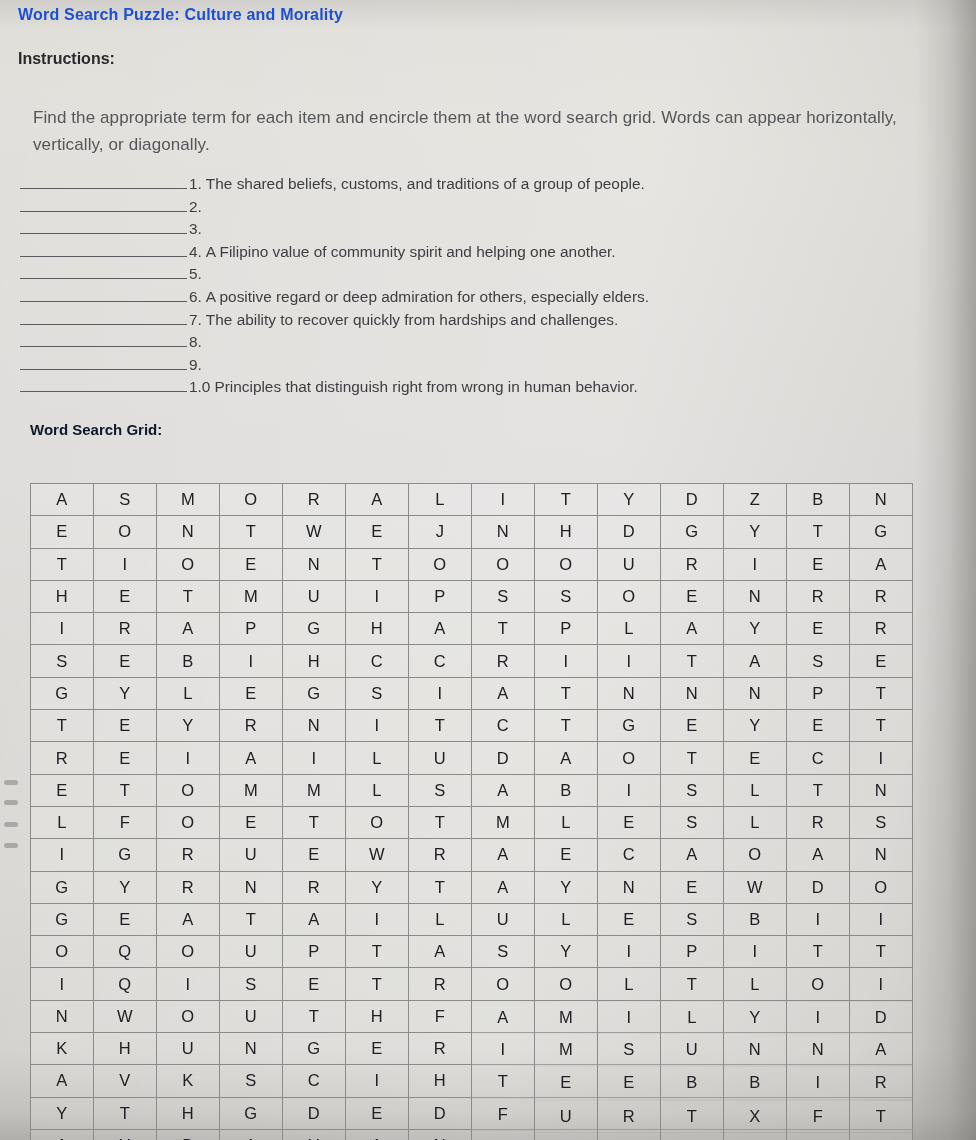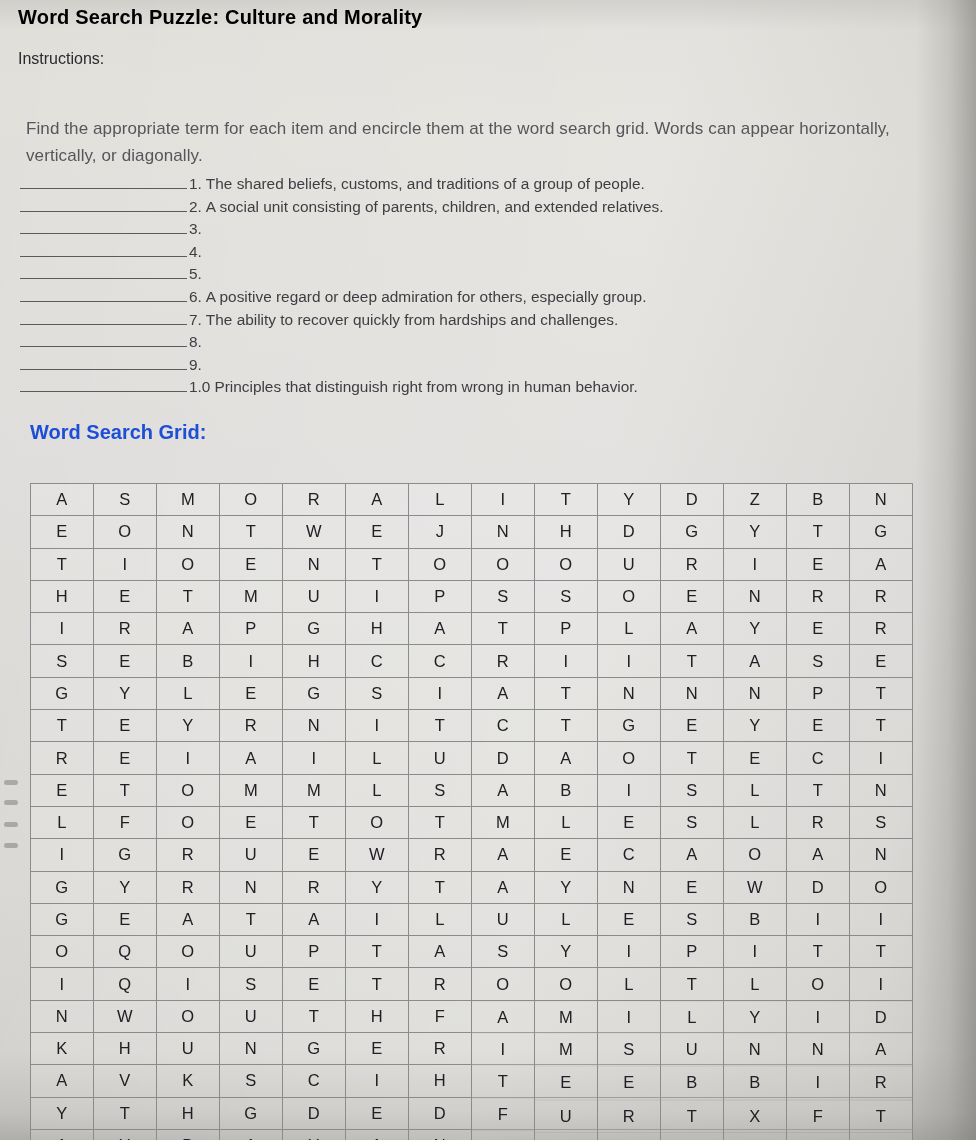--- a/index.html
+++ b/index.html
@@ -52,43 +52,42 @@
   .content {
     position: relative;
     z-index: 3;
   }
 
   
   #doc-title {
     position: absolute;
     left: 18px;
     top: 6px;
-    font-size: 20px;
+    font-size: 16px;
     font-weight: bold;
     letter-spacing: 0.2px;
-    color: #000000;
+    color: #1d4ed8;
   }
   #instructions-heading {
     position: absolute;
     left: 18px;
     top: 50px;
     font-size: 16px;
-    font-weight: normal;
+    font-weight: bold;
     color: #2a2a2e;
   }
   #instructions-body {
     position: absolute;
-    left: 26px;
+    left: 33px;
     top: 104px;
     width: 885px;
     font-size: 17px;
     line-height: 27px;
     color: #55565a;
     letter-spacing: 0.1px;
-    margin-top: 11px;
   }
 
   
   #items {
     position: absolute;
     left: 20px;
     top: 174px;
     width: 940px;
   }
   .item-row {
@@ -113,23 +112,23 @@
   .item-text {
     flex: 0 0 auto;
     padding-left: 4px;
     text-align: center;
   }
 
   #grid-heading {
     position: absolute;
     left: 30px;
     top: 421px;
-    font-size: 20px;
+    font-size: 15px;
     font-weight: bold;
-    color: #1d4ed8;
+    color: #0f172a;
   }
 
   
   #grid-wrap {
     position: absolute;
     left: 30px;
     top: 483px;
   }
   table#word-grid {
     border-collapse: collapse;
@@ -185,38 +184,38 @@
 
   <div id="items">
       <div class="item-row">
         <span class="blank-line"></span>
         <span class="item-num">1.</span>
         <span class="item-text">The shared beliefs, customs, and traditions of a group of people.</span>
       </div>
       <div class="item-row">
         <span class="blank-line"></span>
         <span class="item-num">2.</span>
-        <span class="item-text">A social unit consisting of parents, children, and extended relatives.</span>
       </div>
       <div class="item-row">
         <span class="blank-line"></span>
         <span class="item-num">3.</span>
       </div>
       <div class="item-row">
         <span class="blank-line"></span>
         <span class="item-num">4.</span>
+        <span class="item-text">A Filipino value of community spirit and helping one another.</span>
       </div>
       <div class="item-row">
         <span class="blank-line"></span>
         <span class="item-num">5.</span>
       </div>
       <div class="item-row">
         <span class="blank-line"></span>
         <span class="item-num">6.</span>
-        <span class="item-text">A positive regard or deep admiration for others, especially group.</span>
+        <span class="item-text">A positive regard or deep admiration for others, especially elders.</span>
       </div>
       <div class="item-row">
         <span class="blank-line"></span>
         <span class="item-num">7.</span>
         <span class="item-text">The ability to recover quickly from hardships and challenges.</span>
       </div>
       <div class="item-row">
         <span class="blank-line"></span>
         <span class="item-num">8.</span>
       </div>

